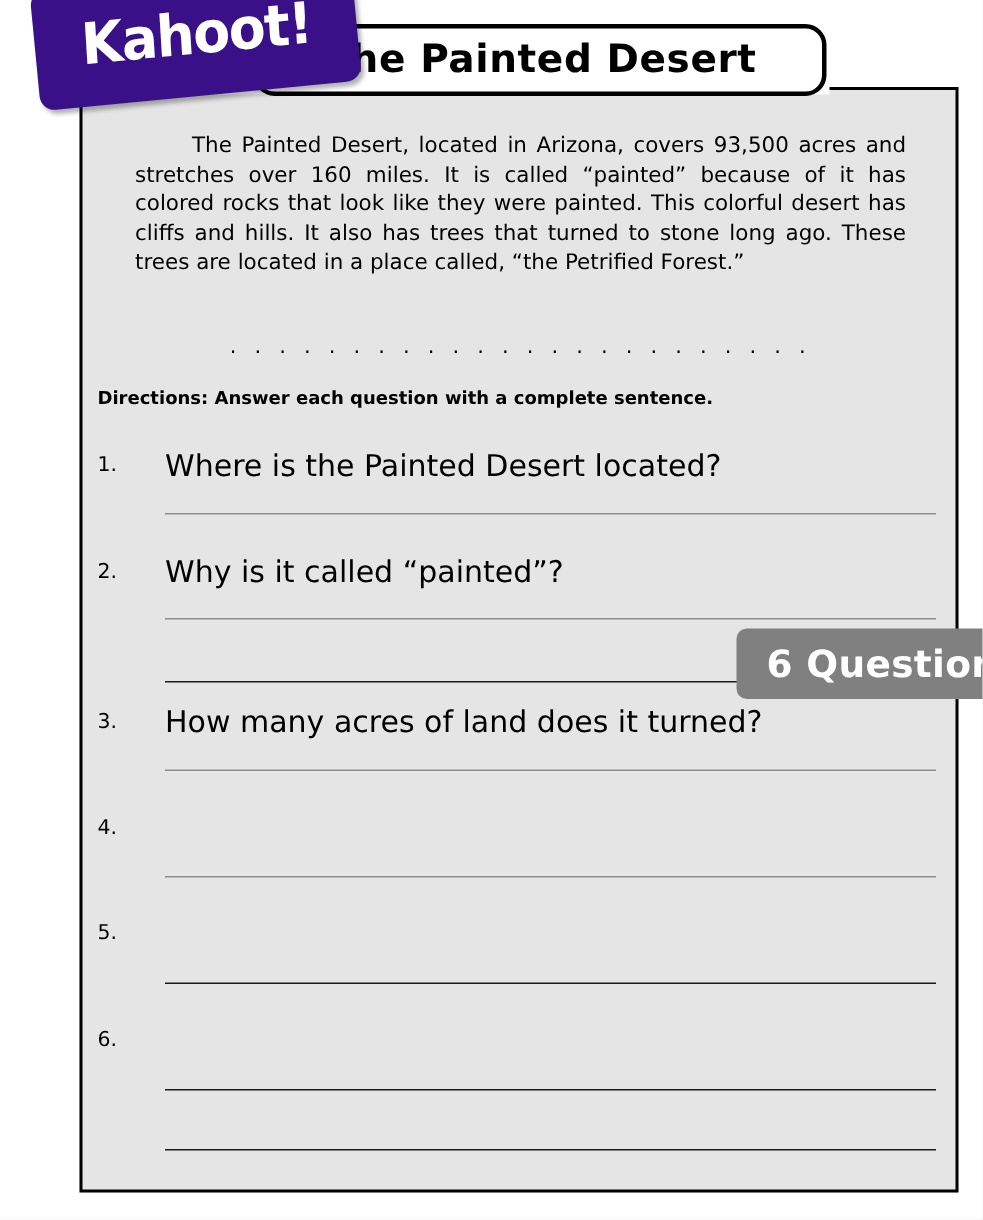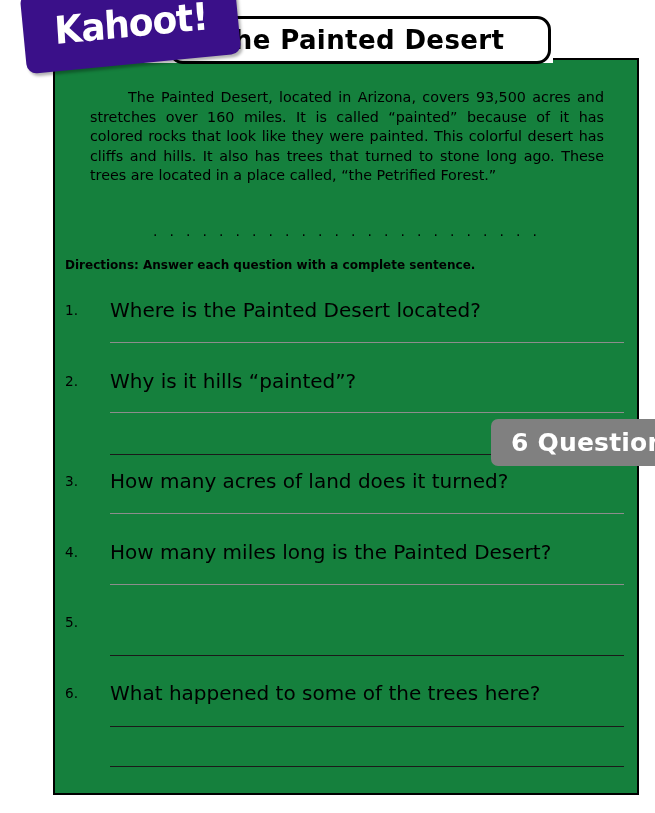--- a/index.html
+++ b/index.html
@@ -18,21 +18,21 @@
 
   
   #worksheet-page {
     position: absolute;
     left: 53px;
     top: 58px;
     width: 586px;
     height: 737px;
     border: 2px solid #000000;
     box-sizing: border-box;
-    background: #15803d;
+    background: #e5e5e5;
   }
 
   
   #title-gap-mask {
     position: absolute;
     left: 55px;
     top: 53px;
     width: 498px;
     height: 10px;
     background: #ffffff;
@@ -206,53 +206,51 @@
       <div class="q-row">
         <span class="q-num">1.</span>
         <span class="q-text">Where is the Painted Desert located?</span>
       </div>
     </div>
     <div class="answer-line" style="top:282px;"></div>
 
     <div class="question-block" style="top:312px;">
       <div class="q-row">
         <span class="q-num">2.</span>
-        <span class="q-text">Why is it hills “painted”?</span>
+        <span class="q-text">Why is it called “painted”?</span>
       </div>
     </div>
     <div class="answer-line" style="top:352px;"></div>
     <div class="answer-line dark" style="top:394px;"></div>
 
     <div class="question-block" style="top:412px;">
       <div class="q-row">
         <span class="q-num">3.</span>
         <span class="q-text">How many acres of land does it turned?</span>
       </div>
     </div>
     <div class="answer-line" style="top:453px;"></div>
 
     <div class="question-block" style="top:483px;">
       <div class="q-row">
         <span class="q-num">4.</span>
-        <span class="q-text">How many miles long is the Painted Desert?</span>
       </div>
     </div>
     <div class="answer-line" style="top:524px;"></div>
 
     <div class="question-block" style="top:553px;">
       <div class="q-row">
         <span class="q-num">5.</span>
       </div>
     </div>
     <div class="answer-line dark" style="top:595px;"></div>
 
     <div class="question-block" style="top:624px;">
       <div class="q-row">
         <span class="q-num">6.</span>
-        <span class="q-text">What happened to some of the trees here?</span>
       </div>
     </div>
     <div class="answer-line dark" style="top:666px;"></div>
     <div class="answer-line dark" style="top:706px;"></div>
 
   </div>
 </div>
 
 <div id="title-gap-mask"></div>
 

